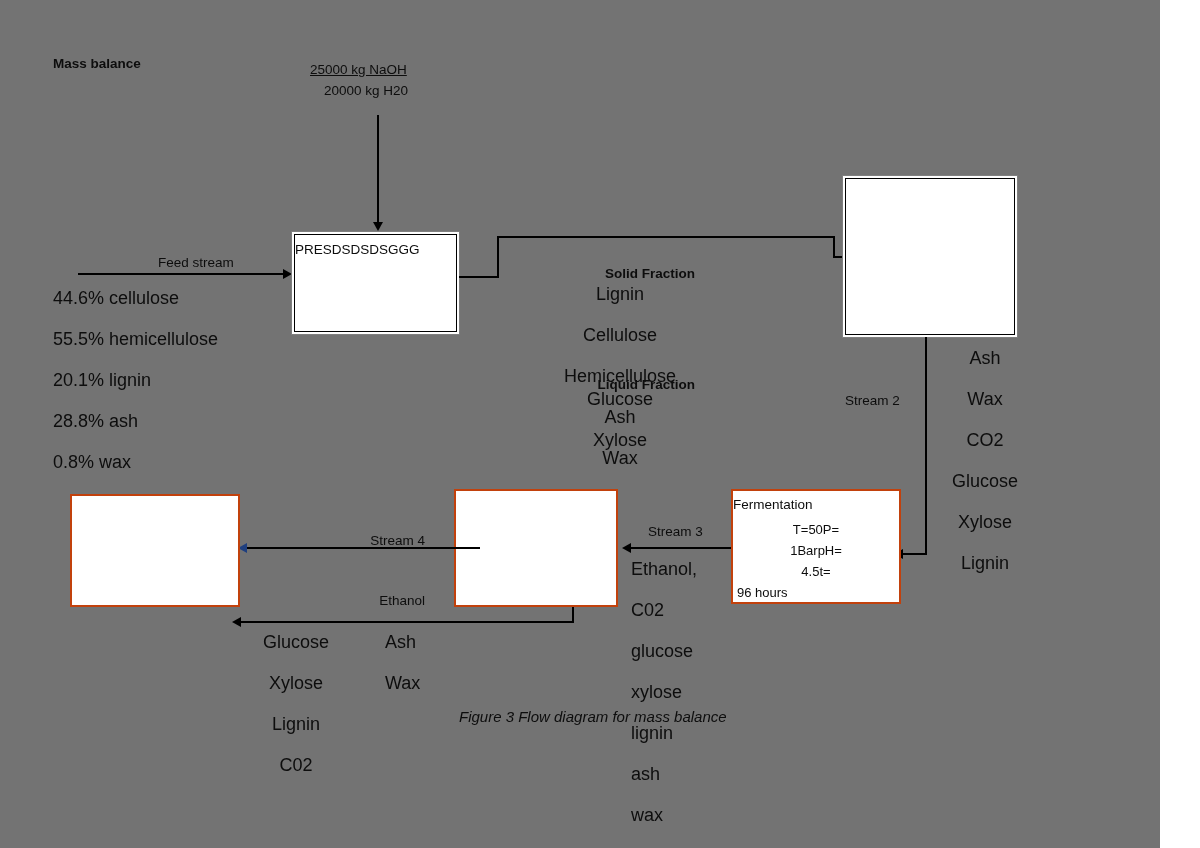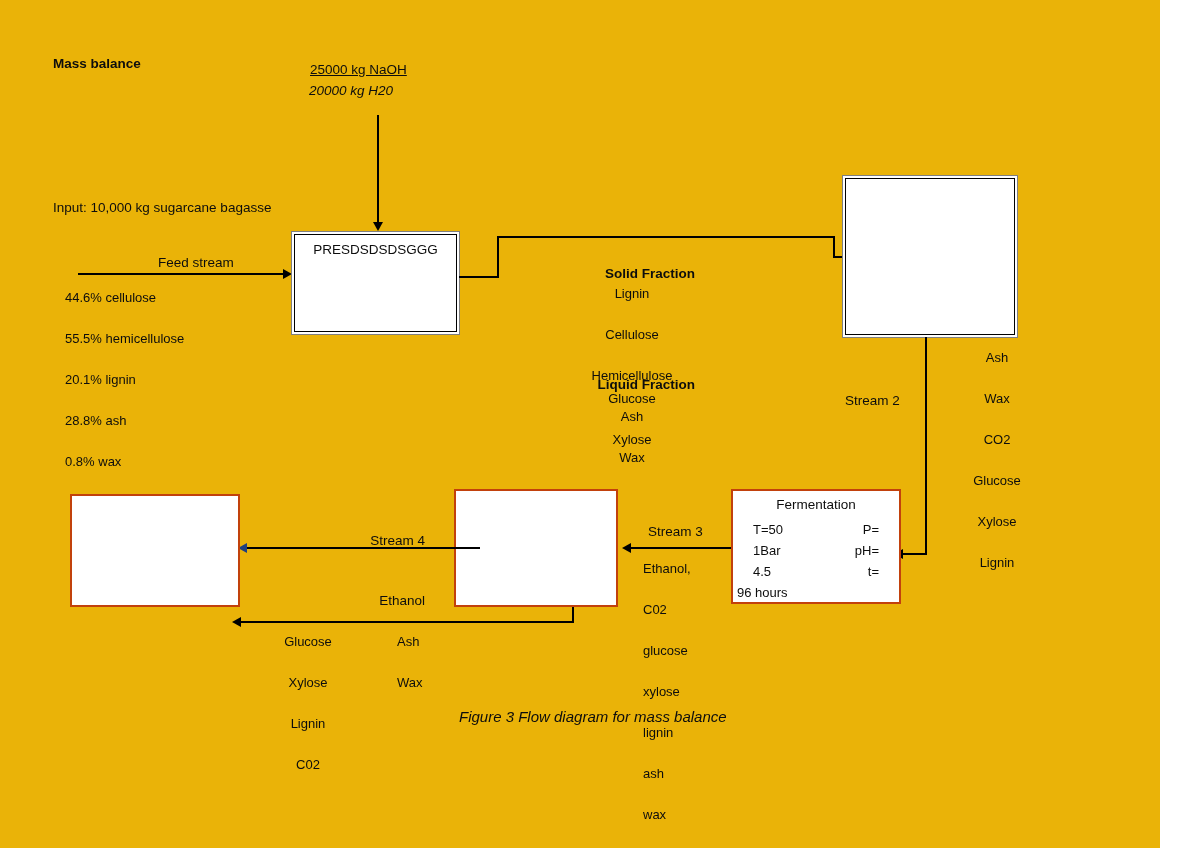--- a/index.html
+++ b/index.html
@@ -8,21 +8,21 @@
     background: #ffffff;
   }
   body {
     font-family: "Liberation Sans", sans-serif;
     color: #000000;
   }
   #canvas {
     position: relative;
     width: 1160px;
     height: 848px;
-    background: #eab308;
+    background: #737373;
     overflow: hidden;
   }
   .lbl {
     position: absolute;
     font-size: 13.5px;
     line-height: 20.5px;
     color: #0d0d0d;
     white-space: pre;
   }
   .lbl.b { font-weight: bold; }
@@ -47,21 +47,21 @@
     position: relative;
   }
   
   .box.heavy {
     border: 2px solid #c2410c;
   }
   .box-title {
     position: absolute;
     left: 0;
     right: 0;
-    text-align: center;
+    text-align: left;
     font-size: 13.5px;
     color: #0d0d0d;
     white-space: pre;
   }
 
   
   .hline, .vline {
     position: absolute;
     background: #000000;
   }
@@ -97,60 +97,58 @@
     position: absolute;
     font-style: italic;
     font-size: 15px;
     color: #0d0d0d;
     white-space: pre;
   }
 
   .col {
     position: absolute;
     white-space: pre-line;
-    font-size: 13px;
+    font-size: 18px;
     line-height: 20.5px;
     color: #0d0d0d;
-    margin-left: 12px;
   }
   .col.center { text-align: center; }
   .col.left   { text-align: left; }
 
   .ferm-grid {
     position: absolute;
     left: 4px;
     right: 4px;
     font-size: 13px;
     line-height: 21px;
     color: #0d0d0d;
   }
   .ferm-row {
     display: flex;
-    justify-content: space-between;
+    justify-content: center;
     padding: 0 16px;
   }
   .ferm-row.single {
     justify-content: flex-start;
     padding: 0;
   }
 </style>
 </head>
 <body>
 
 <div id="canvas">
 
   <div class="lbl b" style="left:53px; top:54px;">Mass balance</div>
 
   <div class="lbl" style="left:310px; top:60px;text-decoration:underline;">25000 kg NaOH</div>
-  <div class="lbl" style="left:309px; top:81px;font-style:italic;">20000 kg H20</div>
+  <div class="lbl" style="left:324px; top:81px;">20000 kg H20</div>
 
   <div class="vline" style="left:377px; top:115px; height:110px;"></div>
   <div class="arrow down" style="left:373px; top:222px;"></div>
 
-  <div class="lbl" style="left:53px; top:198px;">Input: 10,000 kg sugarcane bagasse</div>
 
   <div class="lbl" style="left:110px; top:253px;margin-left:48px;">Feed stream</div>
 
   <div class="hline" style="left:78px; top:273px; width:212px;"></div>
   <div class="arrow right" style="left:283px; top:269px;"></div>
 
   <div class="col left" style="left:53px; top:288px;"><span>44.6% cellulose</span><br>
     <span>55.5% hemicellulose</span><br>
     <span>20.1% lignin</span><br>
     <span>28.8% ash</span><br>

